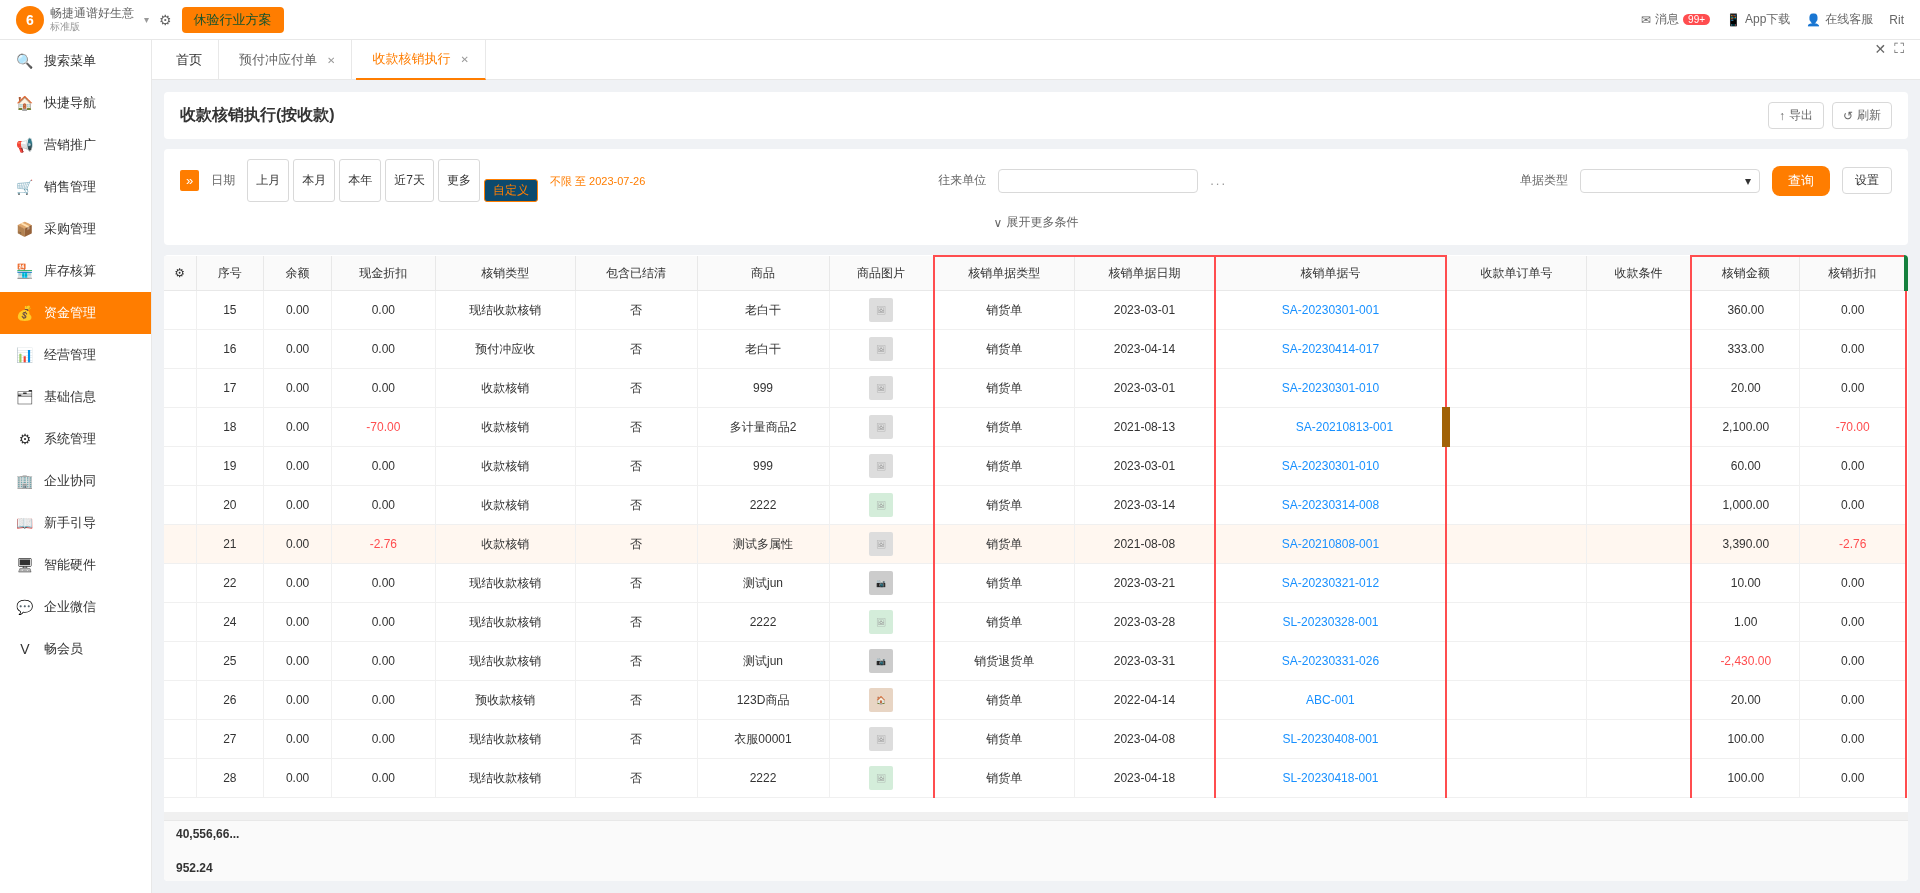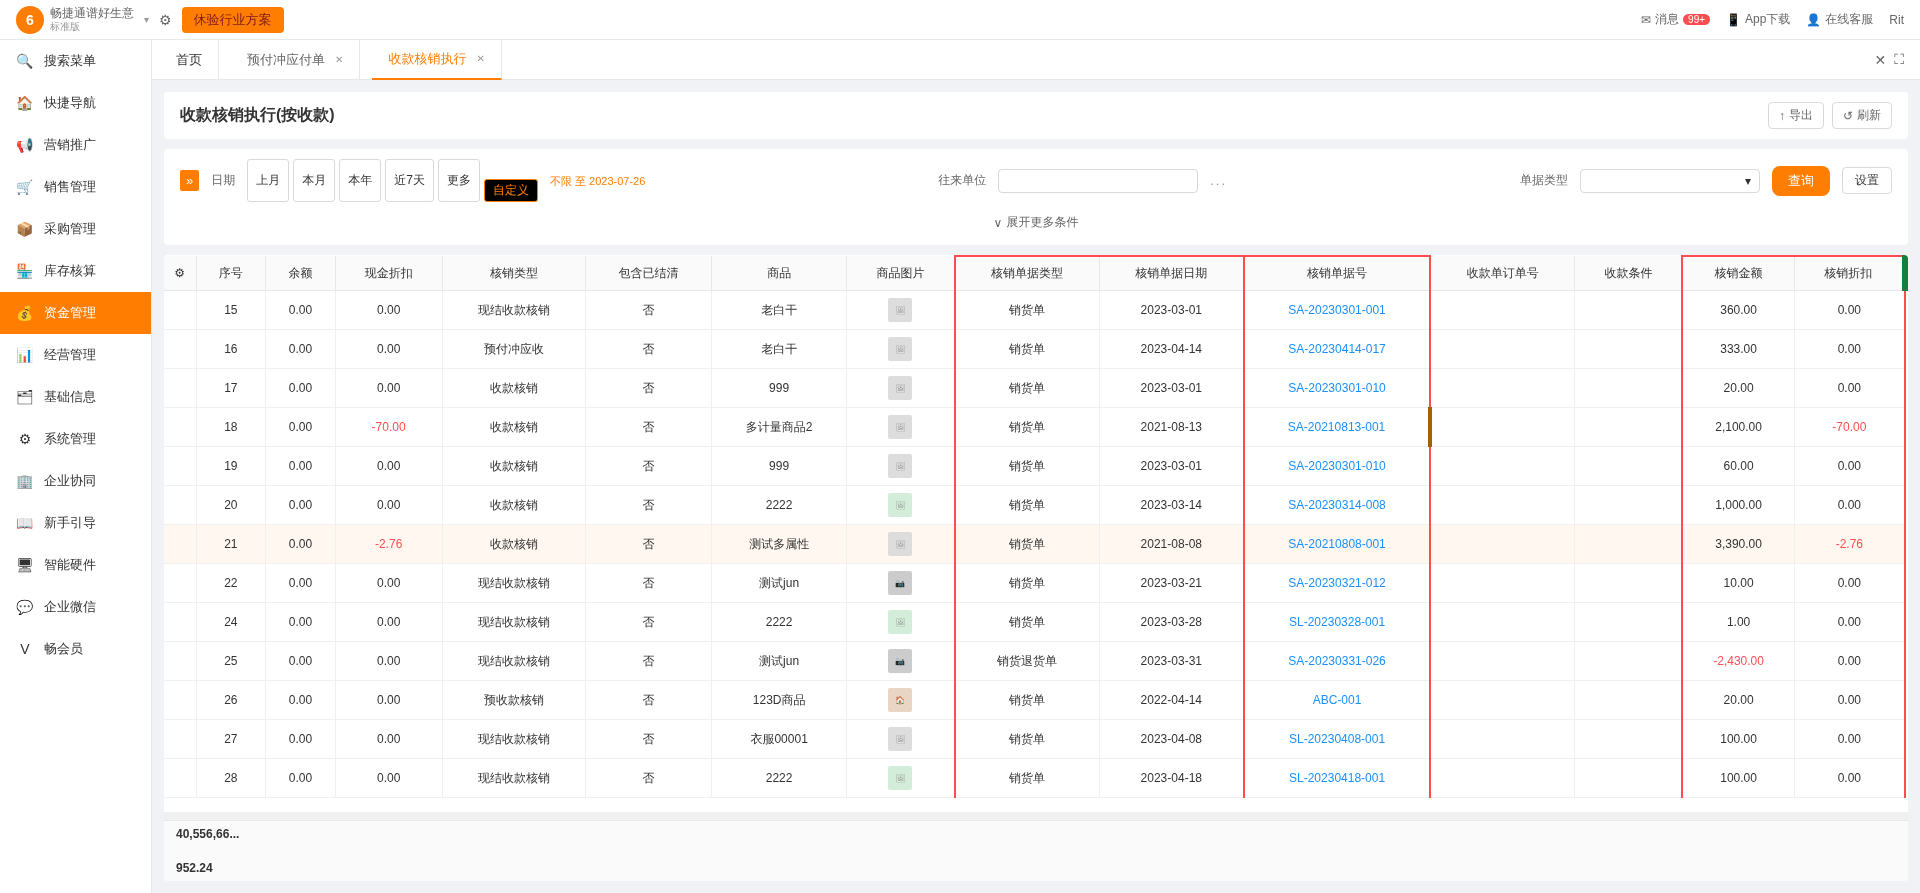--- a/index.html
+++ b/index.html
@@ -12,21 +12,21 @@
       display: flex;
       align-items: center;
       padding: 0 16px;
       border-bottom: 1px solid #e8e8e8;
       justify-content: space-between;
     }
     .top-bar-left { display: flex; align-items: center; gap: 10px; }
     .top-bar-right { display: flex; align-items: center; gap: 16px; font-size: 12px; color: #666; }
     .industry-btn {
       background: #ff7d00;
-      color: #7f1d1d;
+      color: #14532d;
       border: none;
       border-radius: 4px;
       padding: 4px 12px;
       cursor: pointer;
       font-size: 13px;
     }
     .logo-area { display: flex; align-items: center; gap: 6px; }
     .logo-icon { width: 28px; height: 28px; background: #ff7d00; border-radius: 50%; display: flex; align-items: center; justify-content: center; color: #fff; font-weight: bold; font-size: 14px; }
     .logo-text { font-size: 12px; color: #666; line-height: 1.2; }
     .dropdown-arrow { color: #999; font-size: 10px; cursor: pointer; }
@@ -57,26 +57,26 @@
     }
     .sidebar-item.active { background: #ff7d00; color: #fff; }
     .sidebar-item .icon { font-size: 14px; width: 18px; text-align: center; }
 
     
     .content-area { flex: 1; display: flex; flex-direction: column; overflow: hidden; }
 
     
     .tab-bar {
       display: flex;
-      align-items: center;
+      align-items: flex-start;
       background: #fff;
       border-bottom: 1px solid #e8e8e8;
       height: 40px;
       padding: 0 8px;
-      gap: 12px;
+      gap: 4px;
     }
     .tab {
       display: flex;
       align-items: center;
       gap: 6px;
       padding: 0 16px;
       height: 40px;
       cursor: pointer;
       font-size: 13px;
       color: #666;
@@ -119,21 +119,21 @@
       flex-direction: column;
       gap: 8px;
     }
     .filter-row { display: flex; align-items: center; gap: 12px; flex-wrap: wrap; }
     .filter-label { font-size: 12px; color: #666; white-space: nowrap; }
     .filter-date-btns { display: flex; gap: 4px; }
     .filter-btn {
       padding: 2px 8px; border: 1px solid #d9d9d9; border-radius: 3px;
       background: #fff; cursor: pointer; font-size: 12px; color: #333;
     }
-    .filter-btn.active { background: #000000; border-color: #ff7d00; color: #ff7d00; margin-top: 20px; }
+    .filter-btn.active { background: #0c4a6e; border-color: #ff7d00; color: #ff7d00; margin-top: 20px; }
     .filter-date-range { font-size: 11px; color: #ff7d00; margin-top: 2px; }
     .filter-input {
       border: 1px solid #d9d9d9; border-radius: 4px; padding: 4px 8px;
       font-size: 12px; color: #333; width: 200px;
     }
     .filter-dots { color: #999; letter-spacing: 2px; }
     .select-field {
       border: 1px solid #d9d9d9; border-radius: 4px; padding: 4px 8px;
       font-size: 12px; color: #333; width: 180px; display: flex;
       align-items: center; justify-content: space-between; cursor: pointer;
@@ -394,21 +394,21 @@
                 <th>核销类型</th>
                 <th>包含已结清</th>
                 <th>商品</th>
                 <th>商品图片</th>
                 <th style="border-left:2px solid #ff4d4f;border-top:2px solid #ff4d4f;">核销单据类型</th>
                 <th style="border-right:2px solid #ff4d4f;border-top:2px solid #ff4d4f;">核销单据日期</th>
                 <th style="border-left:2px solid #000000;border-right:2px solid #ff4d4f;border-top:2px solid #ff4d4f;">核销单据号</th>
                 <th>收款单订单号</th>
                 <th>收款条件</th>
                 <th style="border-left:2px solid #ff4d4f;border-top:2px solid #ff4d4f;">核销金额</th>
-                <th style="border-right:6px solid #15803d;border-top:2px solid #ff4d4f;">核销折扣</th>
+                <th style="border-right:4px solid #15803d;border-top:2px solid #ff4d4f;">核销折扣</th>
               </tr>
             </thead>
             <tbody id="table-body">
             <tr>
     <td></td>
     <td>15</td>
     <td>0.00</td>
     <td>0.00</td>
     <td>现结收款核销</td>
     <td>否</td>
@@ -460,21 +460,21 @@
     <td></td>
     <td>18</td>
     <td>0.00</td>
     <td class="red-text">-70.00</td>
     <td>收款核销</td>
     <td>否</td>
     <td>多计量商品2</td>
     <td><div class="img-thumb" style="background:#ddd;">🖼</div></td>
     <td style="border-left:2px solid #ff4d4f;">销货单</td>
     <td style="border-right:2px solid #ff4d4f;">2021-08-13</td>
-    <td style="border-left:2px solid #ff4d4f;border-right:4px solid #a16207;"><a class="link-text">SA-20210813-001</a></td>
+    <td style="border-left:2px solid #ff4d4f;border-right:8px solid #a16207;padding-left:41px;"><a class="link-text">SA-20210813-001</a></td>
     <td></td>
     <td></td>
     <td style="border-left:2px solid #ff4d4f;">2,100.00</td>
     <td style="border-right:2px solid #ff4d4f;" class="red-text">-70.00</td>
   </tr>
                 <tr>
     <td></td>
     <td>19</td>
     <td>0.00</td>
     <td>0.00</td>

